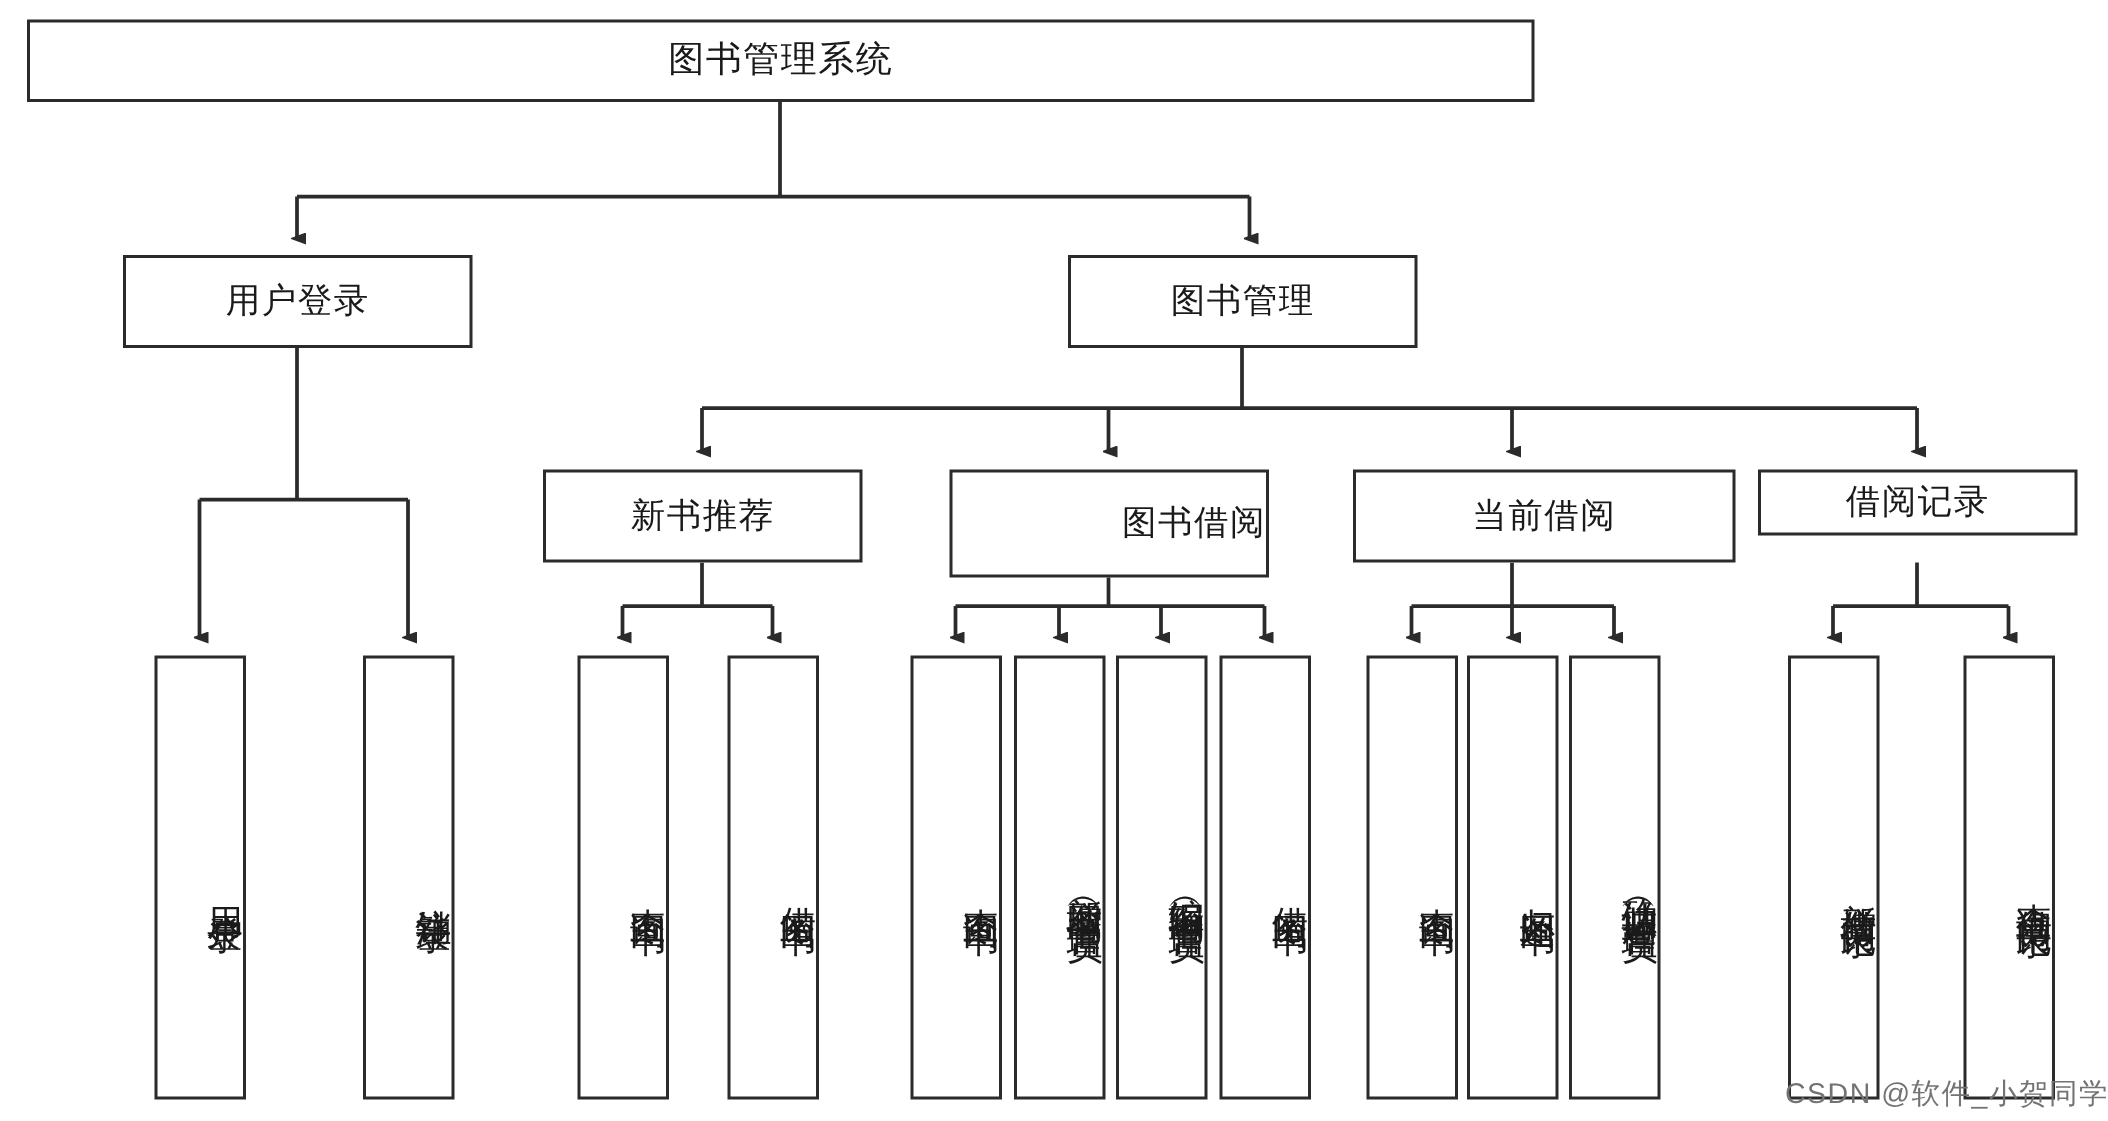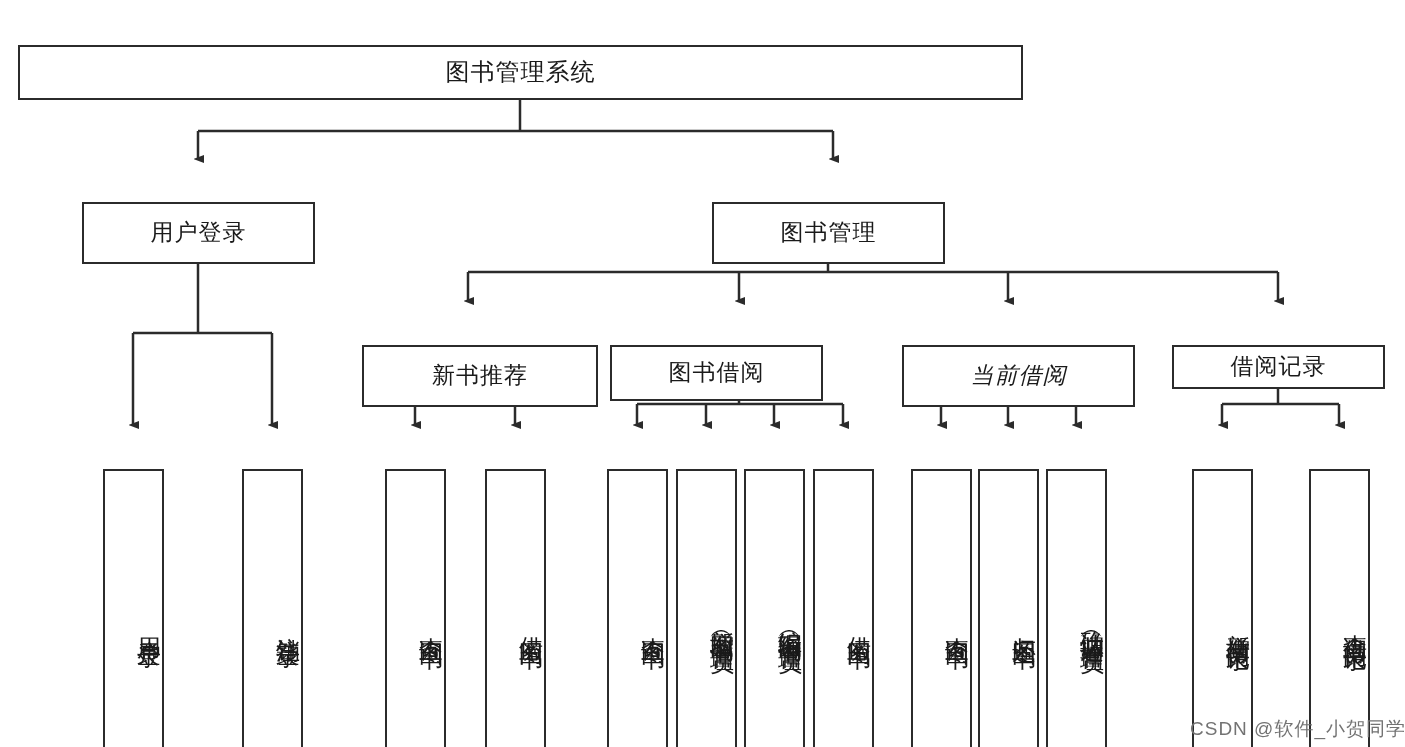--- a/index.html
+++ b/index.html
@@ -27,21 +27,20 @@
   }
   .node {
     position: absolute;
     box-sizing: border-box;
     background: #ffffff;
     border: 2px solid #2b2b2b;
     display: flex;
     align-items: center;
     justify-content: center;
     color: #1a1a1a;
-    margin-top: 32px;
   }
   .node.horiz {
     font-size: 23px;
     letter-spacing: 1px;
     line-height: 1.2;
   }
   .node.root {
     font-size: 24px;
   }
   .node.vert {
@@ -127,27 +126,27 @@
     <span>图书管理系统</span>
   </div>
 
   <div class="node horiz" style="left:82px; top:170px; width:233px; height:62px;">
     <span>用户登录</span>
   </div>
   <div class="node horiz" style="left:712px; top:170px; width:233px; height:62px;">
     <span>图书管理</span>
   </div>
 
-  <div class="node horiz" style="left:362px; top:313px; width:236px; height:62px;">
+  <div class="node horiz" style="left:362px; top:313px; width:213px; height:62px;">
     <span>新书推荐</span>
   </div>
-  <div class="node horiz" style="left:610px; top:313px; width:213px; height:56px;">
+  <div class="node horiz" style="left:633px; top:313px; width:213px; height:72px;justify-content:flex-end;">
     <span>图书借阅</span>
   </div>
-  <div class="node horiz" style="left:902px; top:313px; width:233px; height:62px;font-style:italic;">
+  <div class="node horiz" style="left:902px; top:313px; width:255px; height:62px;">
     <span>当前借阅</span>
   </div>
   <div class="node horiz" style="left:1172px; top:313px; width:213px; height:44px;">
     <span>借阅记录</span>
   </div>
 
   <div class="node vert" style="left:103px; top:437px; width:61px; height:296px;">
     <span class="vlabel">用户登录</span>
   </div>
   <div class="node vert" style="left:242px; top:437px; width:61px; height:296px;">

